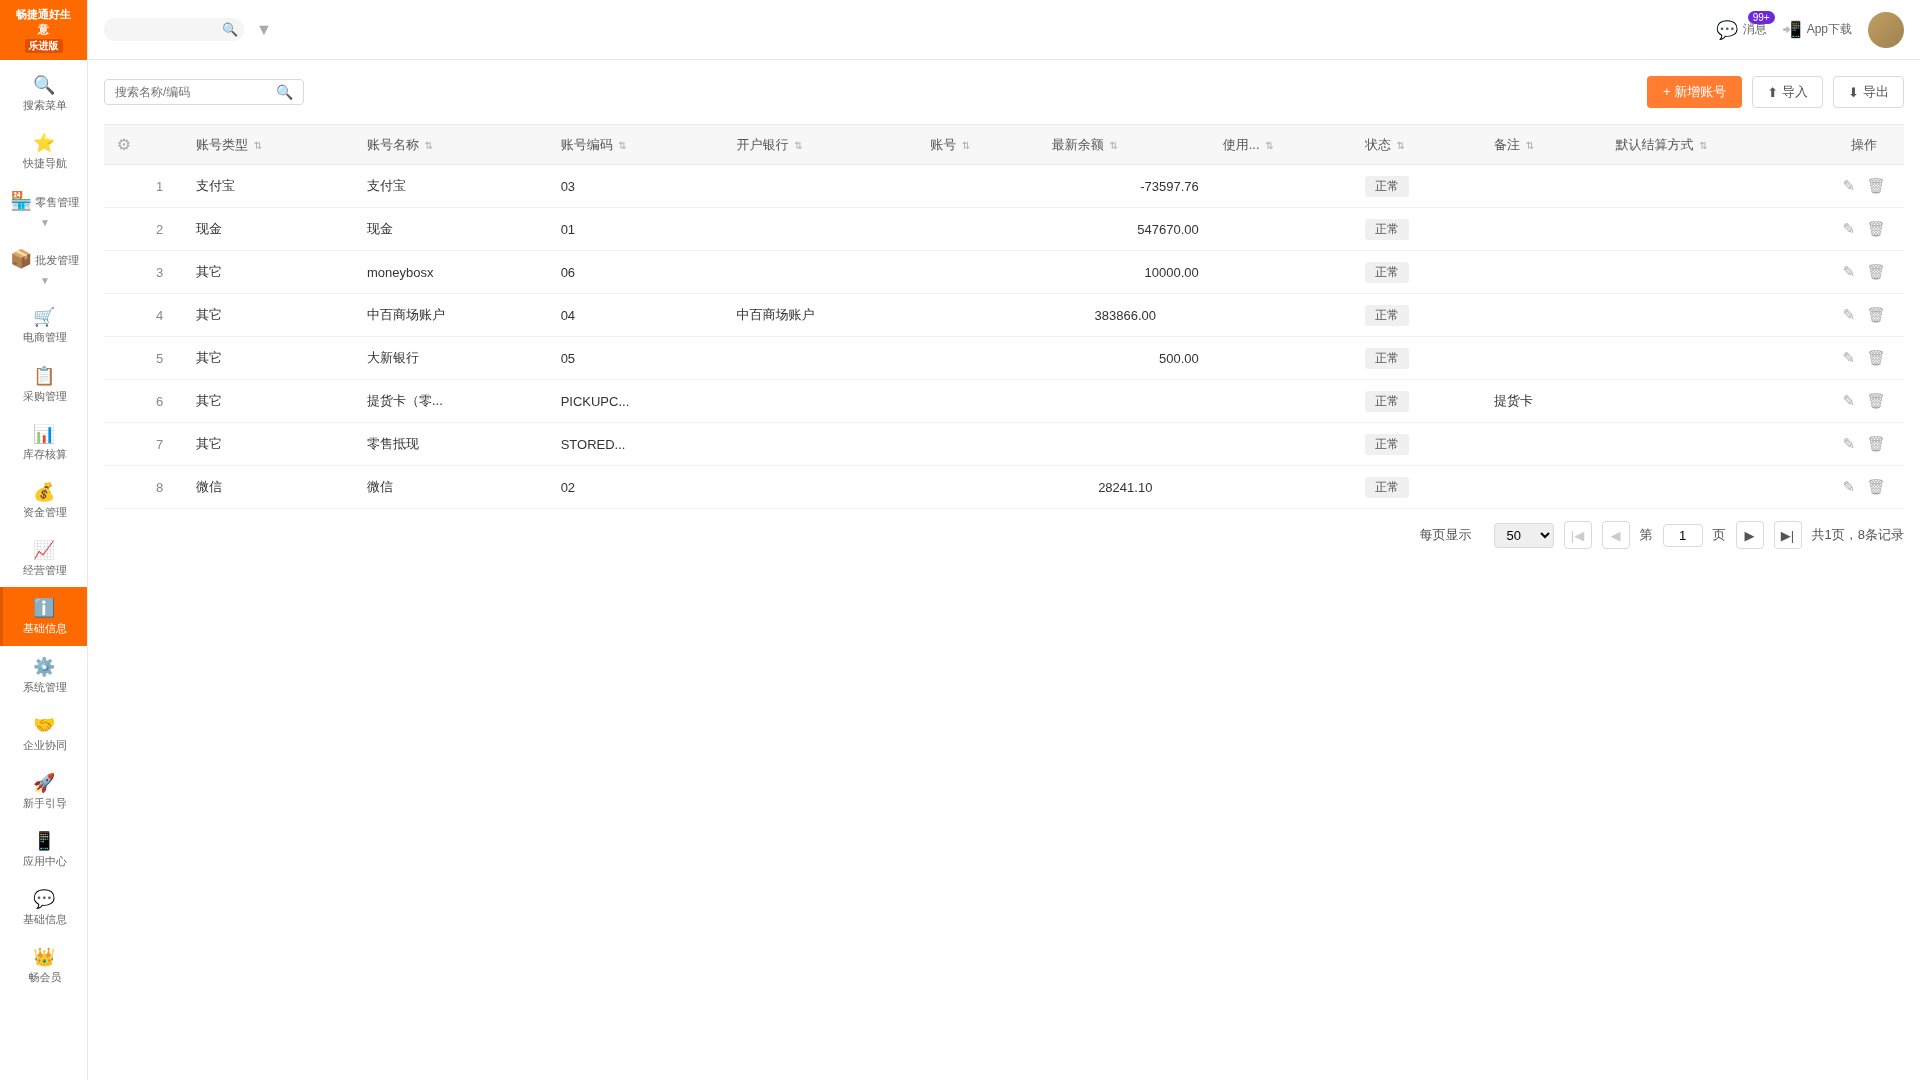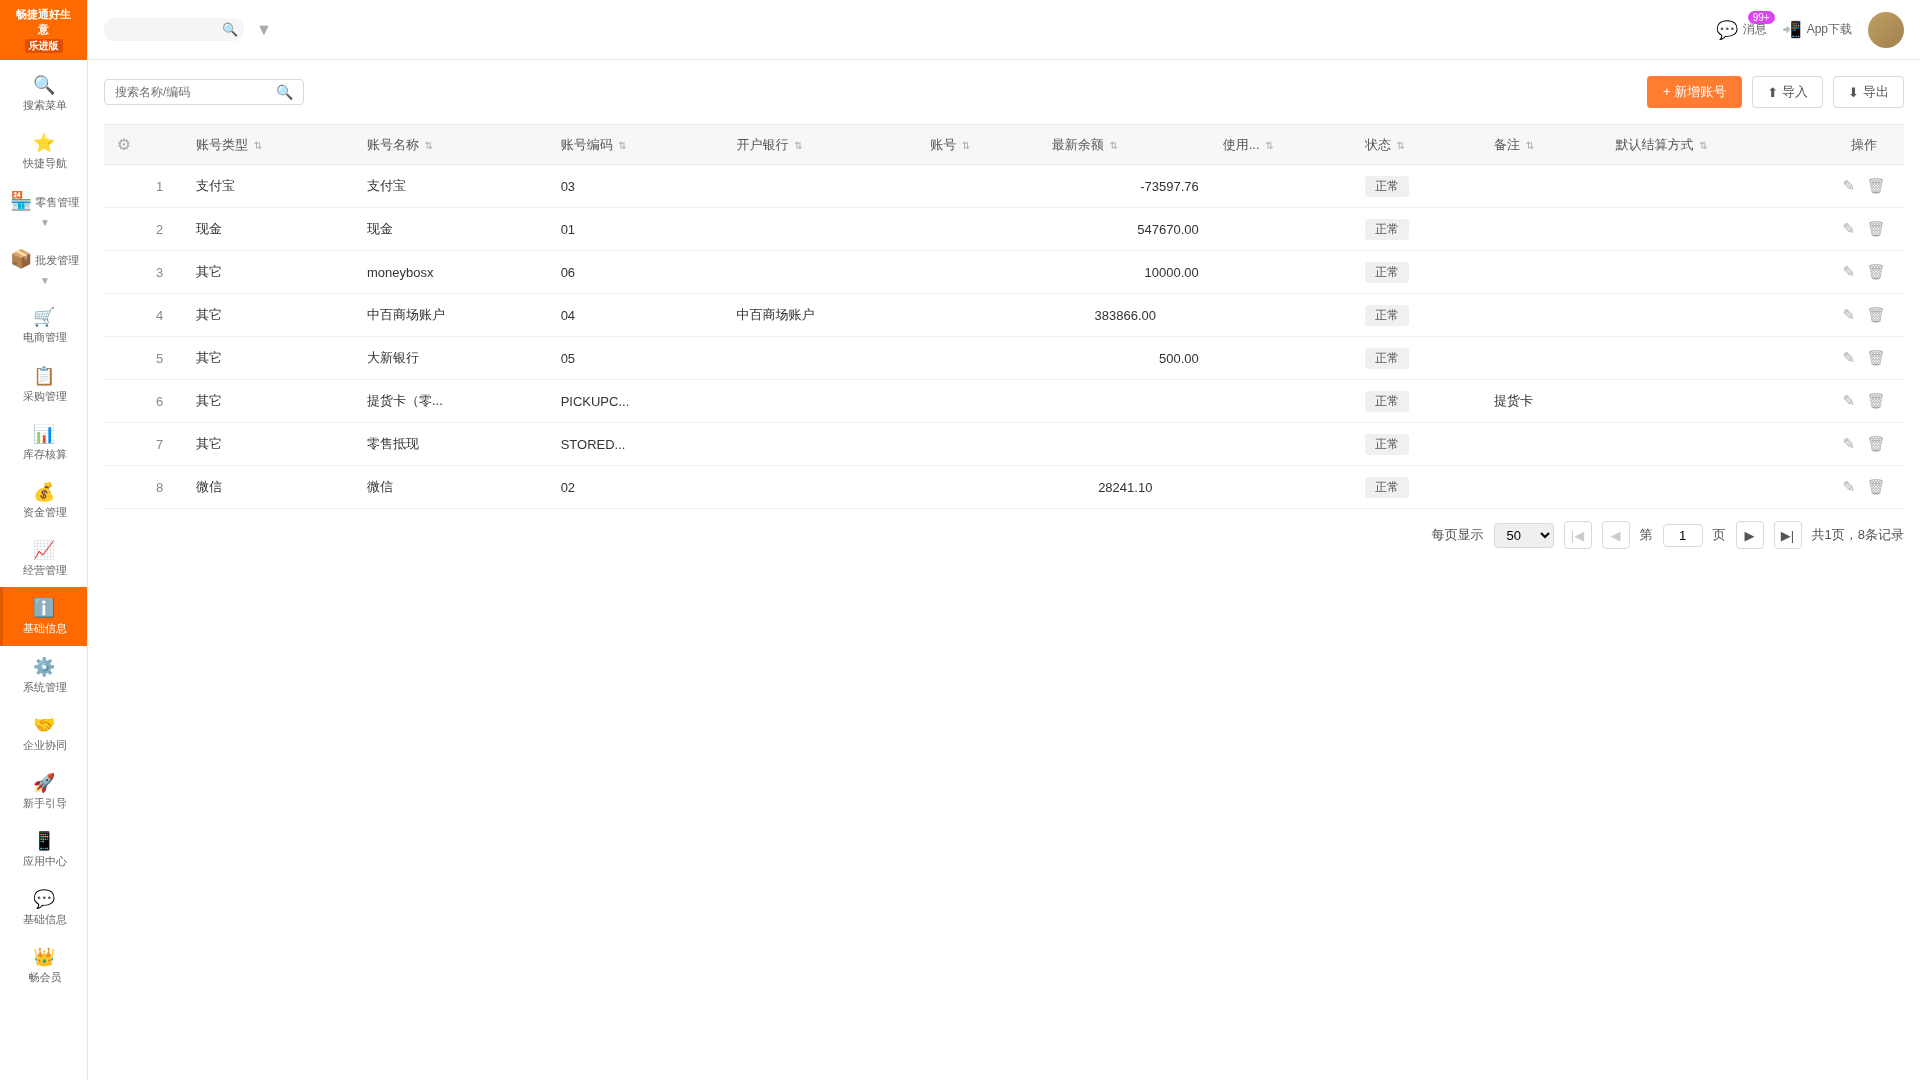--- a/index.html
+++ b/index.html
@@ -111,21 +111,21 @@
     .topbar-msg {
       display: flex;
       align-items: center;
       gap: 4px;
       font-size: 12px;
       color: #666;
       cursor: pointer;
       position: relative;
     }
     .badge {
-      background: #d946ef;
+      background: #6d28d9;
       color: #fff;
       font-size: 10px;
       border-radius: 10px;
       padding: 1px 5px;
       position: absolute;
       top: -8px;
       right: -8px;
     }
     .topbar-app {
       display: flex;
@@ -310,20 +310,21 @@
       font-size: 13px;
       color: #555;
       gap: 10px;
     }
     .pagination-bar .page-size-select {
       border: 1px solid #d9d9d9;
       border-radius: 4px;
       padding: 3px 8px;
       font-size: 13px;
       cursor: pointer;
+      margin-left: 12px;
     }
     .pagination-bar .page-btn {
       display: inline-flex;
       align-items: center;
       justify-content: center;
       width: 28px;
       height: 28px;
       border: 1px solid #d9d9d9;
       border-radius: 4px;
       cursor: pointer;

